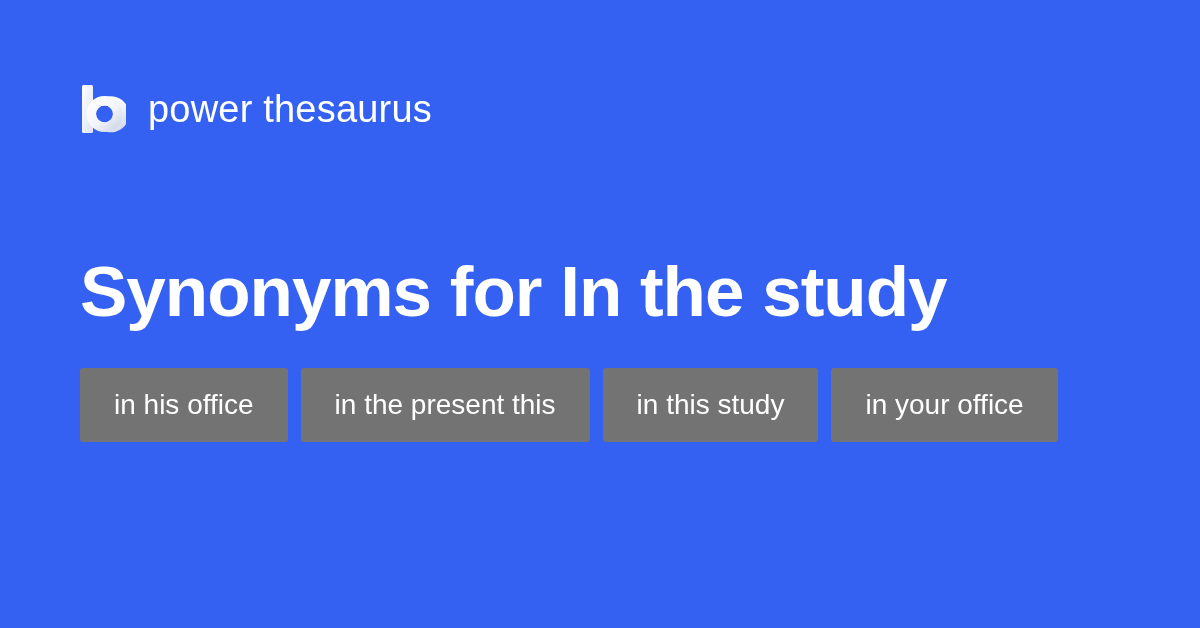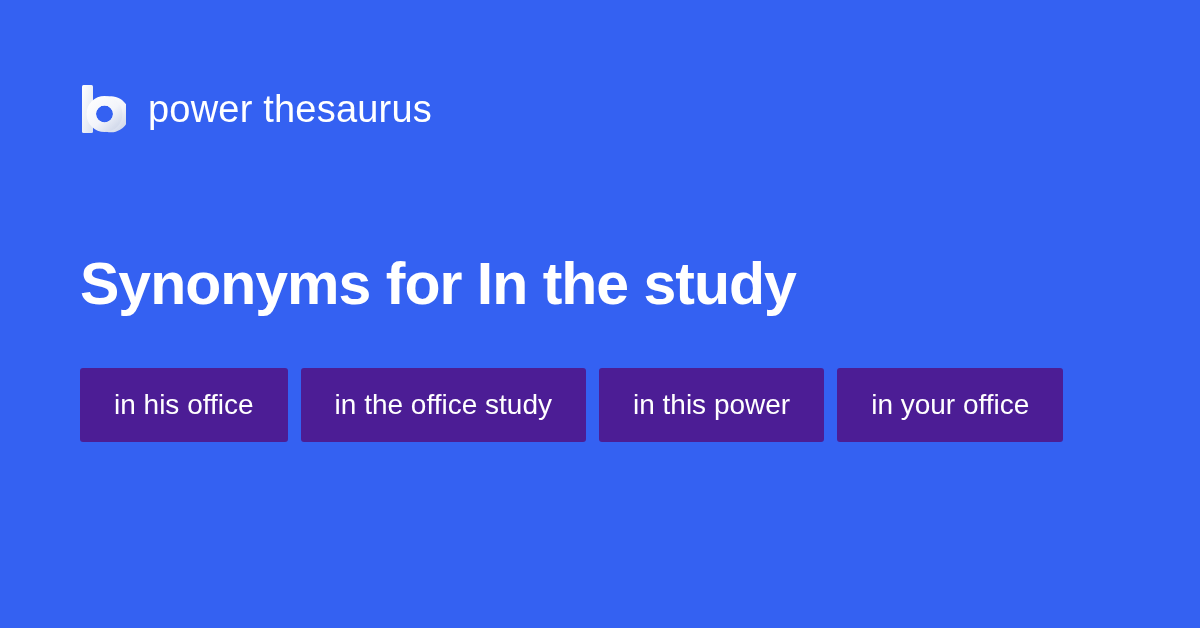--- a/index.html
+++ b/index.html
@@ -46,21 +46,21 @@
     white-space: nowrap;
   }
 
   
   .headline {
     position: absolute;
     left: 80px;
     top: 192px;
     width: 1060px;
     color: #ffffff;
-    font-size: 59px;
+    font-size: 71px;
     line-height: 104px;
     font-weight: 700;
     letter-spacing: -1px;
     white-space: nowrap;
   }
   .headline .term {
     font-weight: 700;
   }
 
   
@@ -74,21 +74,21 @@
     gap: 22px 13px;
     align-content: flex-start;
   }
   .chip {
     height: 74px;
     box-sizing: border-box;
     display: flex;
     align-items: center;
     justify-content: center;
     padding: 0 34px;
-    background: #4c1d95;
+    background: #737373;
     border-radius: 3px;
     color: #ffffff;
     font-size: 28px;
     line-height: 34px;
     font-weight: 400;
     white-space: nowrap;
   }
 </style>
 </head>
 <body>
@@ -123,23 +123,23 @@
     <span class="brand-name">power thesaurus</span>
   </div>
 
   <h1 class="headline"><span>Synonyms for </span><span class="term">In the study</span></h1>
 
   <div class="chips">
     <div class="chip">
       <span>in his office</span>
     </div>
     <div class="chip">
-      <span>in the office study</span>
+      <span>in the present this</span>
     </div>
     <div class="chip">
-      <span>in this power</span>
+      <span>in this study</span>
     </div>
     <div class="chip">
       <span>in your office</span>
     </div>
   </div>
 
 </div>
 
 </body></html>

